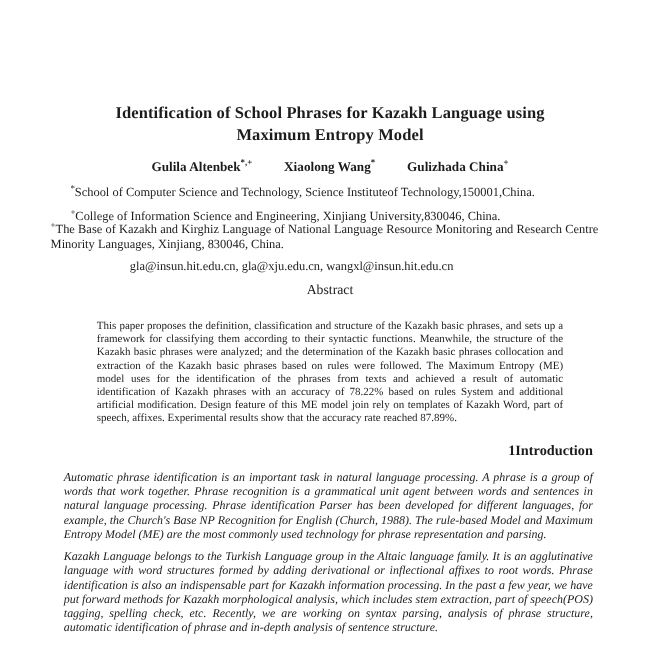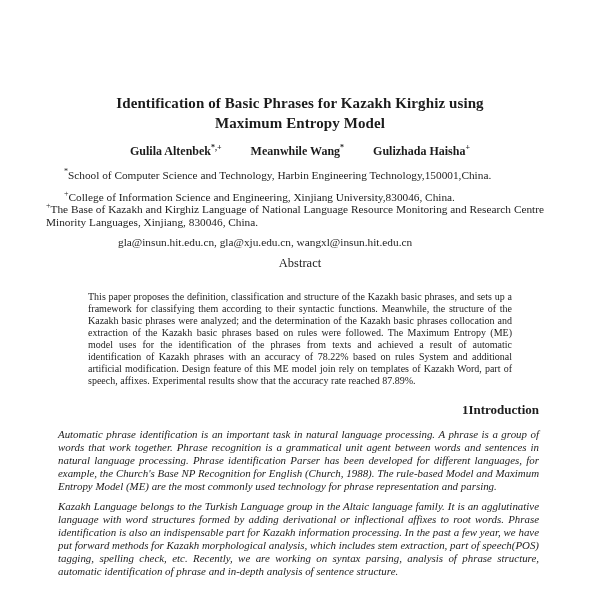--- a/index.html
+++ b/index.html
@@ -86,29 +86,29 @@
   }
   .body-para + .body-para { margin-top: 7px; }
 </style>
 </head>
 <body>
 
 <div class="page">
 
   <div class="front">
 
-    <h1 class="title"><span>Identification of Basic Phrases for Kazakh Kirghiz using</span><br><span>Maximum Entropy Model</span></h1>
+    <h1 class="title"><span>Identification of School Phrases for Kazakh Language using</span><br><span>Maximum Entropy Model</span></h1>
 
     <div class="authors">
       <span class="author"><span>Gulila Altenbek</span><sup>*,+</sup></span>
-      <span class="author"><span>Meanwhile Wang</span><sup>*</sup></span>
-      <span class="author"><span>Gulizhada Haisha</span><sup>+</sup></span>
+      <span class="author"><span>Xiaolong Wang</span><sup>*</sup></span>
+      <span class="author"><span>Gulizhada China</span><sup>+</sup></span>
     </div>
 
-    <p class="affil affil-1"><sup>*</sup><span>School of Computer Science and Technology, Harbin Engineering Technology,150001,China.</span></p>
+    <p class="affil affil-1"><sup>*</sup><span>School of Computer Science and Technology, Science Instituteof Technology,150001,China.</span></p>
 
     <p class="affil affil-2"><sup>+</sup><span>College of Information Science and Engineering, Xinjiang University,830046, China.</span></p>
 
     <p class="affil affil-3"><sup>+</sup><span>The Base of Kazakh and Kirghiz Language of National Language Resource Monitoring and Research Centre Minority Languages, Xinjiang, 830046, China.</span></p>
 
     <p class="email">gla@insun.hit.edu.cn, gla@xju.edu.cn, wangxl@insun.hit.edu.cn</p>
 
   </div>
 
   <section class="abstract-sec">

